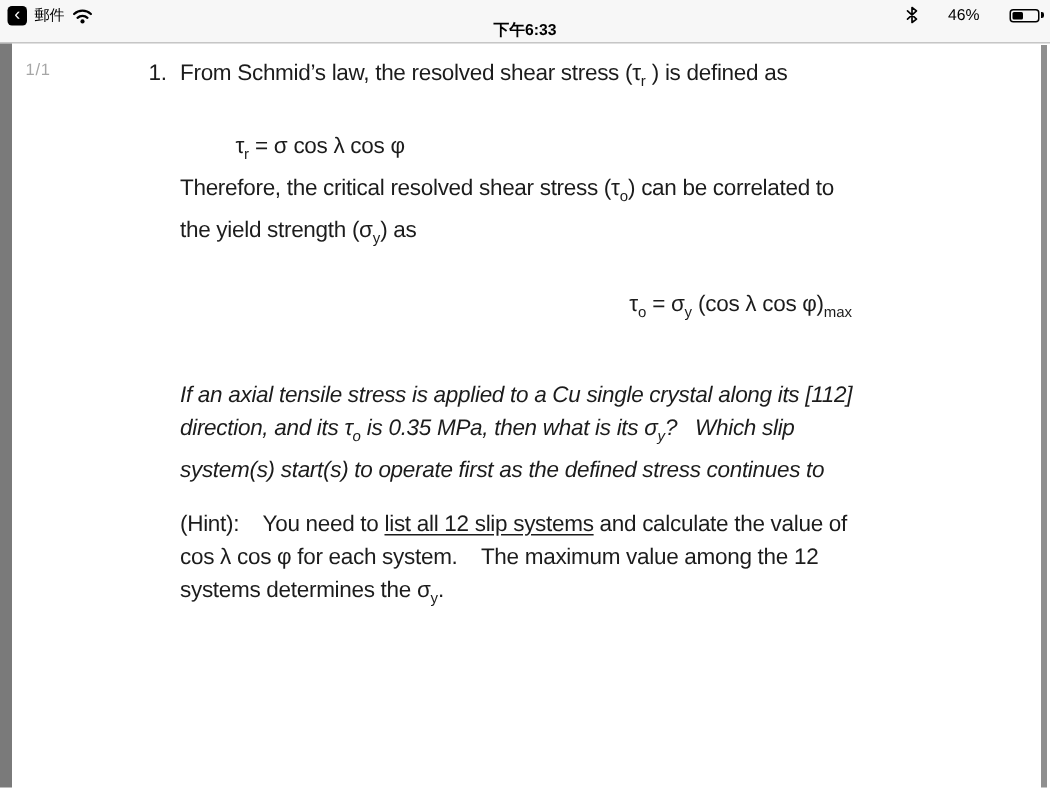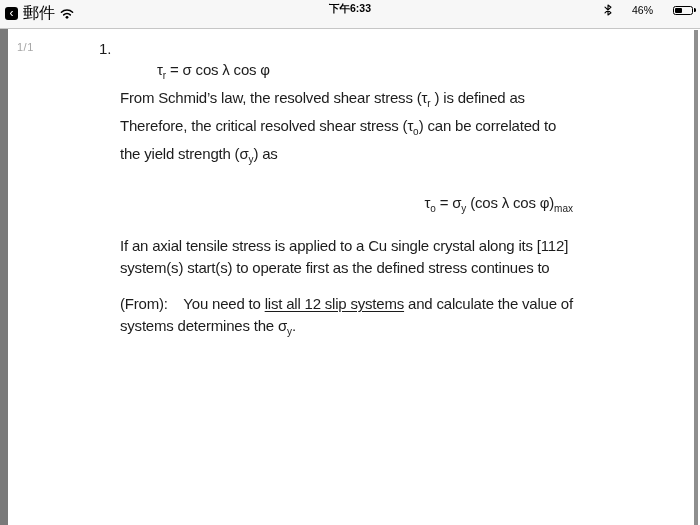--- a/index.html
+++ b/index.html
@@ -21,23 +21,23 @@
   .sb-left {
     position:absolute; left:5px; top:3px;
     display:flex; align-items:center; gap:5px;
   }
   .back-btn {
     width:13px; height:13px; background:#000; border-radius:3px;
     display:inline-flex; align-items:center; justify-content:center;
     color:#fff; font-size:12px; line-height:1; padding-bottom:2px;
     cursor:default;
   }
-  .sb-app { font-size:16px; color:#000; }
+  .sb-app { font-size:10px; color:#000; }
   .sb-center {
-    position:absolute; left:0; right:0; top:2px;
+    position:absolute; left:0; right:0; top:14px;
     text-align:center; pointer-events:none;
   }
   .sb-time { font-size:10.5px; font-weight:700; color:#000; line-height:12px; }
   .sb-url  { font-size:9.5px; color:#1a1a1a; line-height:12px; }
   .sb-right {
     position:absolute; right:4px; top:4px;
     display:flex; align-items:center; gap:20px;
   }
   .sb-pct { font-size:10.5px; color:#000; }
   .battery { position:relative; display:inline-flex; align-items:center; }
@@ -79,21 +79,21 @@
     letter-spacing:-0.2px;
     overflow:hidden;
   }
   .item { display:flex; }
   .item .num { width:21px; flex:0 0 21px; line-height:22px; }
   .tblock .tline { white-space:pre; line-height:22px; }
   .b-eq1, .b-eq2 { margin-left:37px; }
   .b-eq1 { margin-top:21px; }
   .b-crss { }
   .b-eq2 { margin-top:21px;text-align:right; }
-  .b-q { margin-top:15px; }
+  .b-q { margin-top:33px;font-style:italic; }
   .b-hint { margin-top:14px; }
   sub { font-size:10px; letter-spacing:0; }
   .ul { text-decoration:underline; text-underline-offset:2px;text-align:center; }
 </style>
 </head>
 <body>
 
 <div class="screen">
 
   <div class="status-bar">
@@ -128,39 +128,41 @@
   </div>
 
   <div class="viewer">
     <div class="left-strip"></div>
     <div class="page-indicator">1/1</div>
 
     <div class="doc">
       <div class="item">
         <span class="num">1.</span>
         <div class="item-body">
+          <div class="tblock b-intro">
+              <div class="tline"><span>From Schmid’s law, the resolved shear stress (τ</span><sub>r</sub><span> ) is defined as</span></div>
+            </div>
           <div class="tblock b-eq1">
               <div class="tline"><span>τ</span><sub>r</sub><span> = σ cos λ cos φ</span></div>
-            </div>
-          <div class="tblock b-intro">
-              <div class="tline"><span>From Schmid’s law, the resolved shear stress (τ</span><sub>r</sub><span> ) is defined as</span></div>
             </div>
           <div class="tblock b-crss">
               <div class="tline"><span>Therefore, the critical resolved shear stress (τ</span><sub>o</sub><span>) can be correlated to</span></div>
               <div class="tline"><span>the yield strength (σ</span><sub>y</sub><span>) as</span></div>
             </div>
           <div class="tblock b-eq2">
               <div class="tline"><span>τ</span><sub>o</sub><span> = σ</span><sub>y</sub><span> (cos λ cos φ)</span><sub>max</sub></div>
             </div>
           <div class="tblock b-q">
               <div class="tline"><span>If an axial tensile stress is applied to a Cu single crystal along its [112]</span></div>
+              <div class="tline"><span>direction, and its τ</span><sub>o</sub><span> is 0.35 MPa, then what is its σ</span><sub>y</sub><span>?   Which slip</span></div>
               <div class="tline"><span>system(s) start(s) to operate first as the defined stress continues to</span></div>
             </div>
           <div class="tblock b-hint">
-              <div class="tline"><span>(From):    You need to </span><span class="ul">list all 12 slip systems</span><span> and calculate the value of</span></div>
+              <div class="tline"><span>(Hint):    You need to </span><span class="ul">list all 12 slip systems</span><span> and calculate the value of</span></div>
+              <div class="tline"><span>cos λ cos φ for each system.    The maximum value among the 12</span></div>
               <div class="tline"><span>systems determines the σ</span><sub>y</sub><span>.</span></div>
             </div>
         </div>
       </div>
     </div>
 
     <div class="right-strip"></div>
   </div>
 
 </div>

